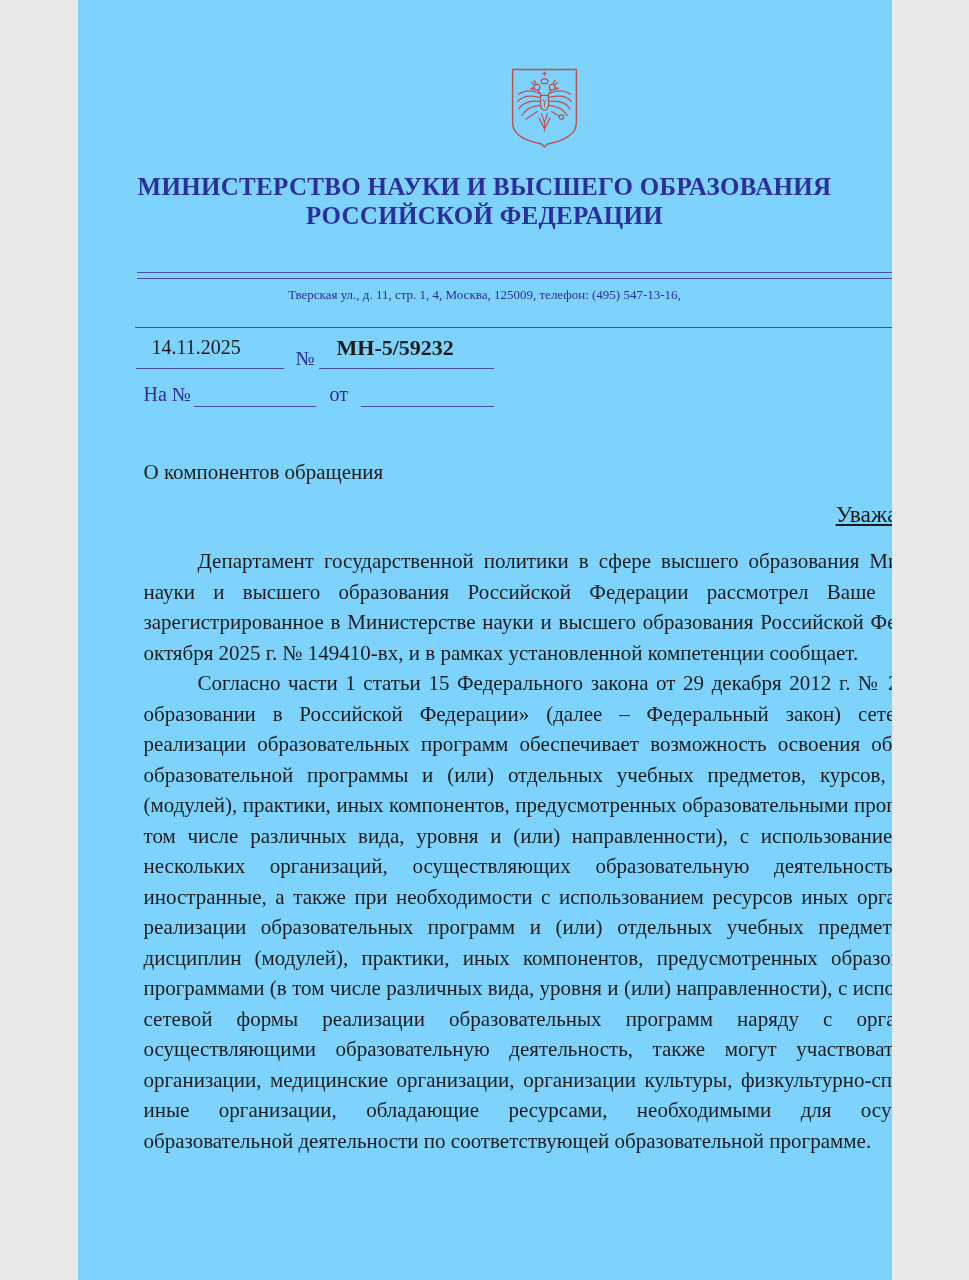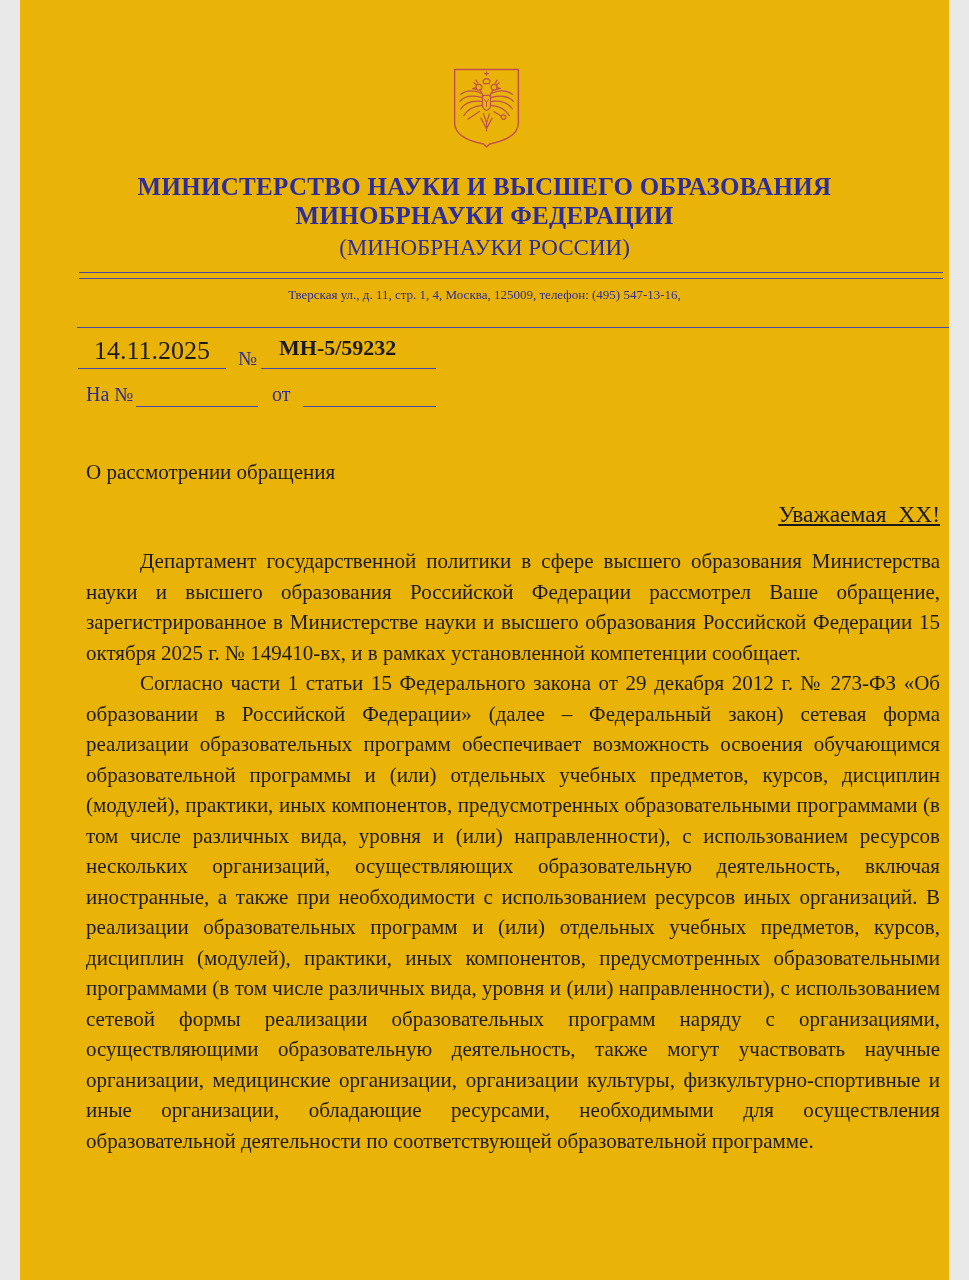--- a/index.html
+++ b/index.html
@@ -4,23 +4,23 @@
 <style>
   :root{
     --accent-blue:#2d2d9b;
     --line-blue:#4a4aab;
     --emblem-red:#c05050;
     --text-black:#1b1b1b;
   }
   html,body{margin:0;padding:0;background:#e9e9e9;}
   .page{
     position:relative;
-    width:929px;height:1280px;
+    width:814px;height:1280px;
     margin:0 auto;
-    background:#eab308;
+    background:#7dd3fc;
     font-family:"Liberation Serif","DejaVu Serif",serif;
     color:var(--text-black);
     overflow:hidden;
   }
   .abs{position:absolute;}
   
   .emblem{left:431px;top:66px;width:71px;height:83px;}
   .emblem svg{width:100%;height:100%;stroke:var(--emblem-red);}
   
   .ministry-name{
@@ -46,21 +46,21 @@
     left:0;right:0;top:284px;
     text-align:center;
     color:var(--accent-blue);
     font-size:13px;line-height:21.5px;
   }
   .rule-single{
     left:57px;top:327px;width:874px;
     border-top:1.5px solid var(--line-blue);
   }
   
-  .date-value{left:74px;top:336px;font-size:26px;color:var(--text-black);}
+  .date-value{left:74px;top:336px;font-size:20px;color:var(--text-black);}
   .number-sign{left:218px;top:347px;font-size:20px;color:var(--accent-blue);}
   .number-value{left:259px;top:335px;font-size:22px;color:var(--text-black);font-weight:bold;}
   .u-line{border-top:1.5px solid var(--line-blue);height:0;}
   .u-date{left:58px;top:368px;width:148px;}
   .u-number{left:241px;top:368px;width:175px;}
   .reply-label{left:66px;top:383px;font-size:20px;color:var(--accent-blue);font-family:Liberation Serif, serif;}
   .u-reply1{left:116px;top:406px;width:122px;}
   .reply-from{left:252px;top:383px;font-size:20px;color:var(--accent-blue);}
   .u-reply2{left:283px;top:406px;width:133px;}
   
@@ -122,45 +122,44 @@
         <path d="M42,45 L49.5,49.5"></path>
         <circle cx="51.8" cy="50.5" r="2.2"></circle>
 
         <path d="M32,47 L35,56 L38,47 M29.5,51.5 L35,62 L40.5,51.5 M35,56 V64"></path>
       </g>
     </svg>
   </div>
 
   <div class="abs ministry-name">
     <div>МИНИСТЕРСТВО НАУКИ И ВЫСШЕГО ОБРАЗОВАНИЯ</div>
-    <div>МИНОБРНАУКИ ФЕДЕРАЦИИ</div>
+    <div>РОССИЙСКОЙ ФЕДЕРАЦИИ</div>
   </div>
 
-  <div class="abs short-name">(МИНОБРНАУКИ РОССИИ)</div>
 
   <div class="abs rule-double"></div>
 
   <div class="abs address">
     <div>Тверская ул., д. 11, стр. 1, 4, Москва, 125009, телефон: (495) 547-13-16,</div>
   </div>
 
   <div class="abs rule-single"></div>
 
   <div class="abs date-value">14.11.2025</div>
   <div class="abs u-line u-date"></div>
   <div class="abs number-sign">№</div>
   <div class="abs number-value">МН-5/59232</div>
   <div class="abs u-line u-number"></div>
 
   <div class="abs reply-label">На №</div>
   <div class="abs u-line u-reply1"></div>
   <div class="abs reply-from">от</div>
   <div class="abs u-line u-reply2"></div>
 
-  <div class="abs subject">О рассмотрении обращения</div>
+  <div class="abs subject">О компонентов обращения</div>
   <div class="abs greeting">Уважаемая  XX!</div>
 
   <div class="abs body-text">
     <p>Департамент государственной политики в сфере высшего образования Министерства науки и высшего образования Российской Федерации рассмотрел Ваше обращение, зарегистрированное в Министерстве науки и высшего образования Российской Федерации 15 октября 2025 г. № 149410-вх, и в рамках установленной компетенции сообщает.</p>
     <p>Согласно части 1 статьи 15 Федерального закона от 29 декабря 2012 г. № 273-ФЗ «Об образовании в Российской Федерации» (далее – Федеральный закон) сетевая форма реализации образовательных программ обеспечивает возможность освоения обучающимся образовательной программы и (или) отдельных учебных предметов, курсов, дисциплин (модулей), практики, иных компонентов, предусмотренных образовательными программами (в том числе различных вида, уровня и (или) направленности), с использованием ресурсов нескольких организаций, осуществляющих образовательную деятельность, включая иностранные, а также при необходимости с использованием ресурсов иных организаций. В реализации образовательных программ и (или) отдельных учебных предметов, курсов, дисциплин (модулей), практики, иных компонентов, предусмотренных образовательными программами (в том числе различных вида, уровня и (или) направленности), с использованием сетевой формы реализации образовательных программ наряду с организациями, осуществляющими образовательную деятельность, также могут участвовать научные организации, медицинские организации, организации культуры, физкультурно-спортивные и иные организации, обладающие ресурсами, необходимыми для осуществления образовательной деятельности по соответствующей образовательной программе.</p>
   </div>
 
 </div>
 
 </body></html>

